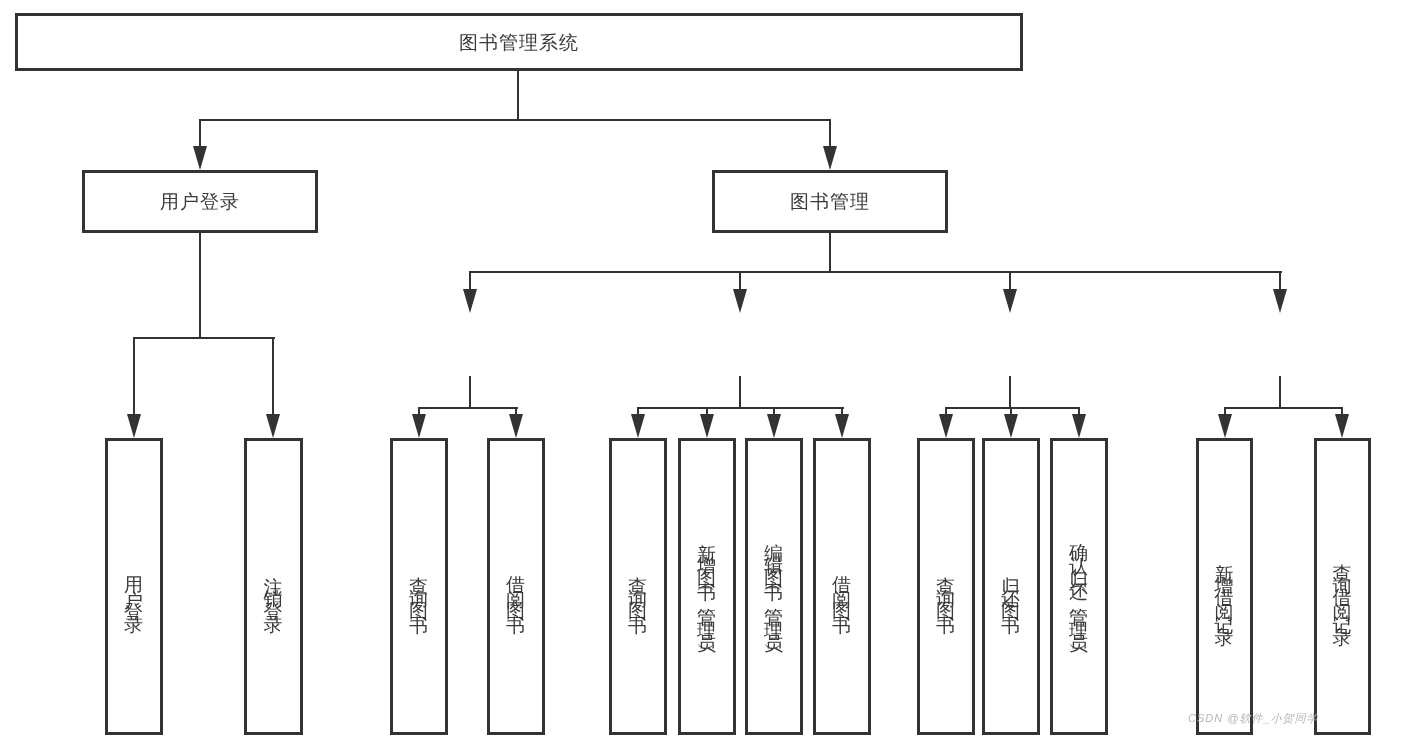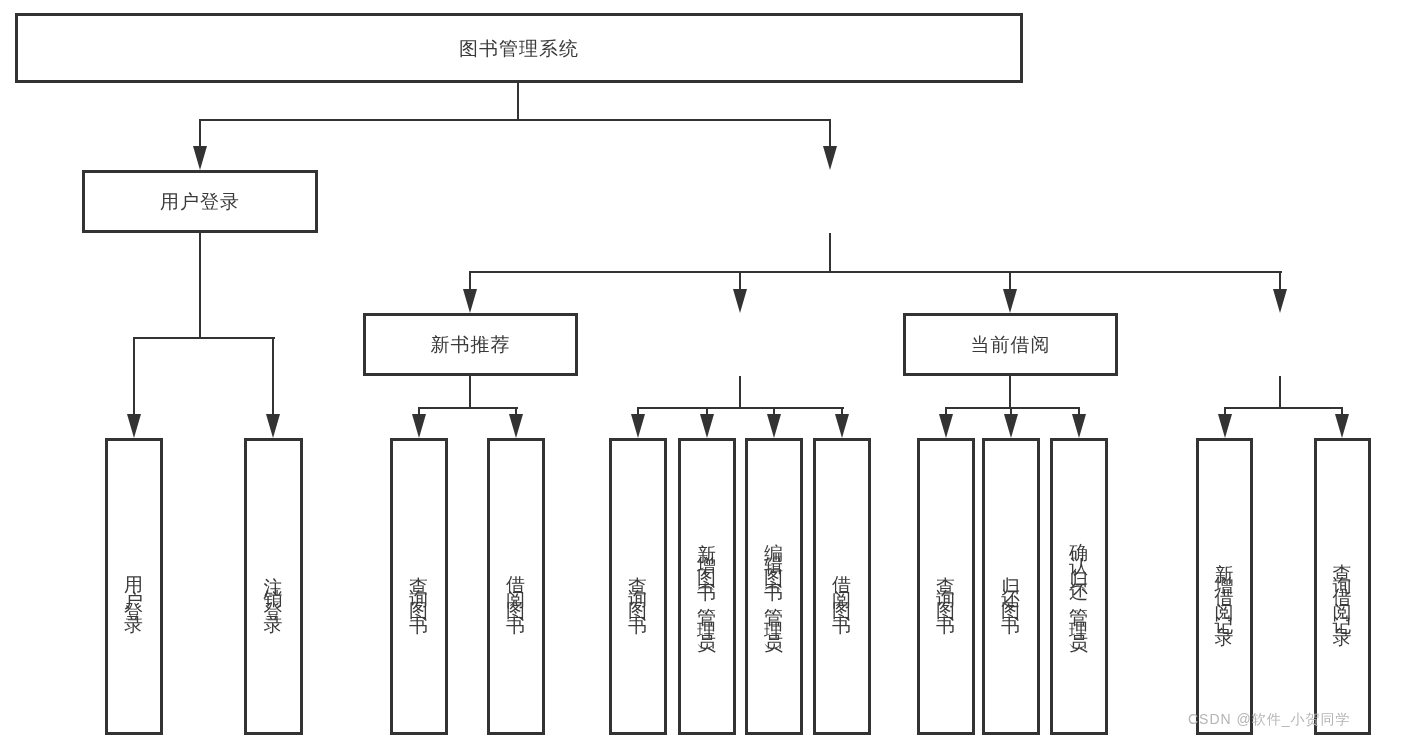--- a/index.html
+++ b/index.html
@@ -44,25 +44,26 @@
     width: 0;
     height: 0;
     border-left: 7px solid transparent;
     border-right: 7px solid transparent;
     border-top: 24px solid var(--line, #333333);
   }
   .watermark {
     position: absolute;
     left: 1188px;
     top: 711px;
-    font-size: 14px;
+    font-size: 11px;
     letter-spacing: 1px;
     color: var(--wm, #b5b5b5);
     z-index: 5;
     white-space: nowrap;
+    font-style: italic;
   }
 </style>
 </head>
 <body>
 
 <div class="canvas" id="canvas">
   <div class="watermark">CSDN @软件_小贺同学</div>
 <div class="cline" style="left: 517px; top: 68px; width: 2px; height: 53px;"></div>
     <div class="cline" style="left: 199px; top: 119px; width: 632px; height: 2px;"></div>
     <div class="cline" style="left: 199px; top: 121px; width: 2px; height: 27px;"></div>
@@ -108,24 +109,23 @@
     <div class="arrow" style="left: 509px; top: 414px;"></div>
     <div class="arrow" style="left: 631px; top: 414px;"></div>
     <div class="arrow" style="left: 700px; top: 414px;"></div>
     <div class="arrow" style="left: 767px; top: 414px;"></div>
     <div class="arrow" style="left: 835px; top: 414px;"></div>
     <div class="arrow" style="left: 939px; top: 414px;"></div>
     <div class="arrow" style="left: 1004px; top: 414px;"></div>
     <div class="arrow" style="left: 1072px; top: 414px;"></div>
     <div class="arrow" style="left: 1218px; top: 414px;"></div>
     <div class="arrow" style="left: 1335px; top: 414px;"></div>
-    <div class="node" style="left: 15px; top: 13px; width: 1008px; height: 70px;">图书管理系统</div>
+    <div class="node" style="left: 15px; top: 13px; width: 1008px; height: 58px;">图书管理系统</div>
     <div class="node" style="left: 82px; top: 170px; width: 236px; height: 63px;">用户登录</div>
-    <div class="node" style="left: 363px; top: 313px; width: 215px; height: 63px;">新书推荐</div>
-    <div class="node" style="left: 903px; top: 313px; width: 215px; height: 63px;">当前借阅</div>
+    <div class="node" style="left: 712px; top: 170px; width: 236px; height: 63px;">图书管理</div>
     <div class="node v" style="left: 105px; top: 438px; width: 58px; height: 297px;">用户登录</div>
     <div class="node v" style="left: 244px; top: 438px; width: 59px; height: 297px;">注销登录</div>
     <div class="node v" style="left: 390px; top: 438px; width: 58px; height: 297px;">查询图书</div>
     <div class="node v" style="left: 487px; top: 438px; width: 58px; height: 297px;">借阅图书</div>
     <div class="node v" style="left: 609px; top: 438px; width: 58px; height: 297px;">查询图书</div>
     <div class="node v" style="left: 678px; top: 438px; width: 58px; height: 297px;">新增图书（管理员）</div>
     <div class="node v" style="left: 745px; top: 438px; width: 58px; height: 297px;">编辑图书（管理员）</div>
     <div class="node v" style="left: 813px; top: 438px; width: 58px; height: 297px;">借阅图书</div>
     <div class="node v" style="left: 917px; top: 438px; width: 58px; height: 297px;">查询图书</div>
     <div class="node v" style="left: 982px; top: 438px; width: 58px; height: 297px;">归还图书</div>

